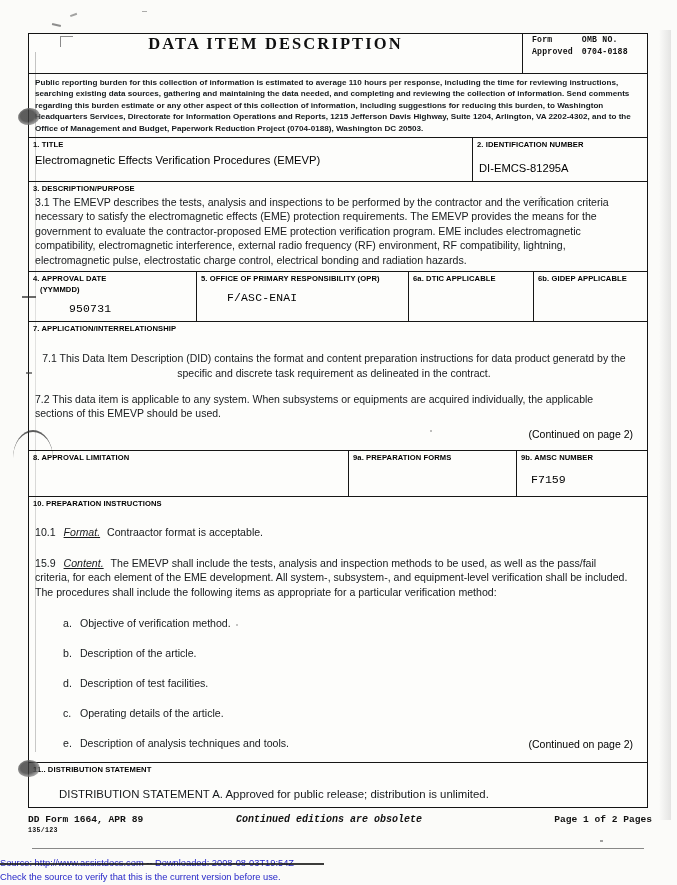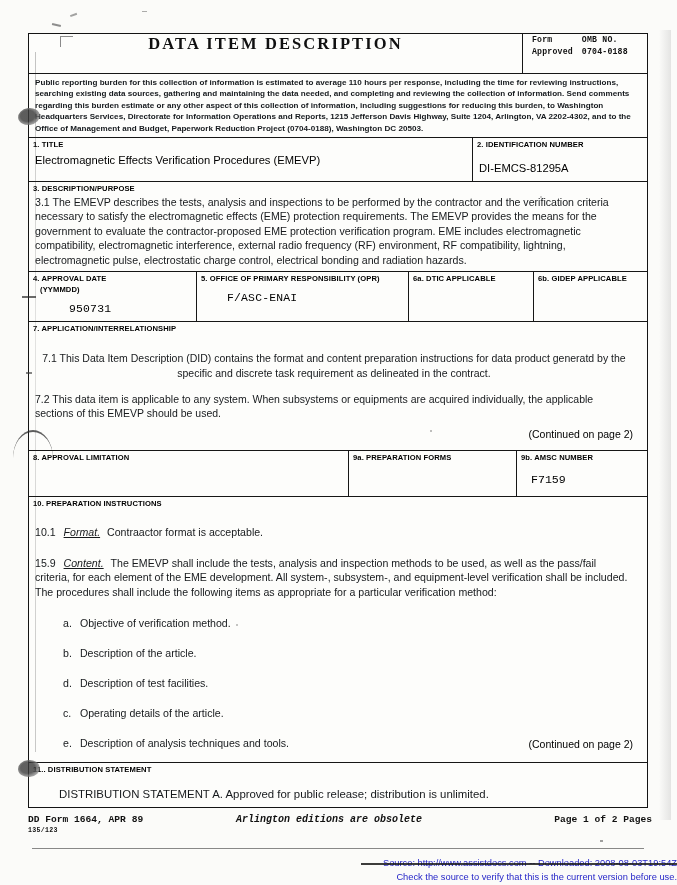--- a/index.html
+++ b/index.html
@@ -224,21 +224,21 @@
     padding-left: 10px;
   }
   #page-num { width: 146px; text-align: right; font-size: 9.6px; }
 
   
   #assist {
     position: absolute;
     left: 0;
     top: 856px;
     width: 677px;
-    text-align: right;
+    text-align: left;
     color: #2626c8;
     font-size: 9.3px;
     line-height: 1.55;
   }
   #assist-src { position: relative; display: inline-block; }
   #assist-strike {
     position: absolute;
     left: -22px;
     right: -30px;
     top: 50%;
@@ -429,21 +429,21 @@
     </div>
 
   </div>
 
   <div id="footer">
     <div class="f-row">
       <div id="dd-form-block">
         <div>DD Form 1664, APR 89</div>
         <div id="dd-sub">135/123</div>
       </div>
-      <div id="prev-ed">Arlington editions are obsolete</div>
+      <div id="prev-ed">Continued editions are obsolete</div>
       <div id="page-num">Page 1 of 2 Pages</div>
     </div>
   </div>
 
   <div id="assist">
     <div id="assist-src">
       <span>Source: http://www.assistdocs.com -- Downloaded: 2008-08-03T19:54Z</span>
       <span id="assist-strike"></span>
     </div>
     <div>Check the source to verify that this is the current version before use.</div>

